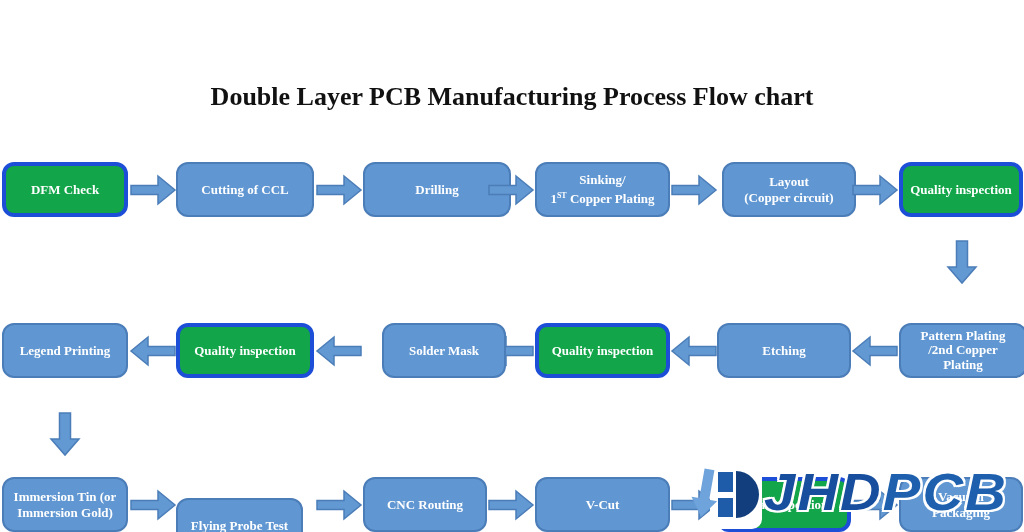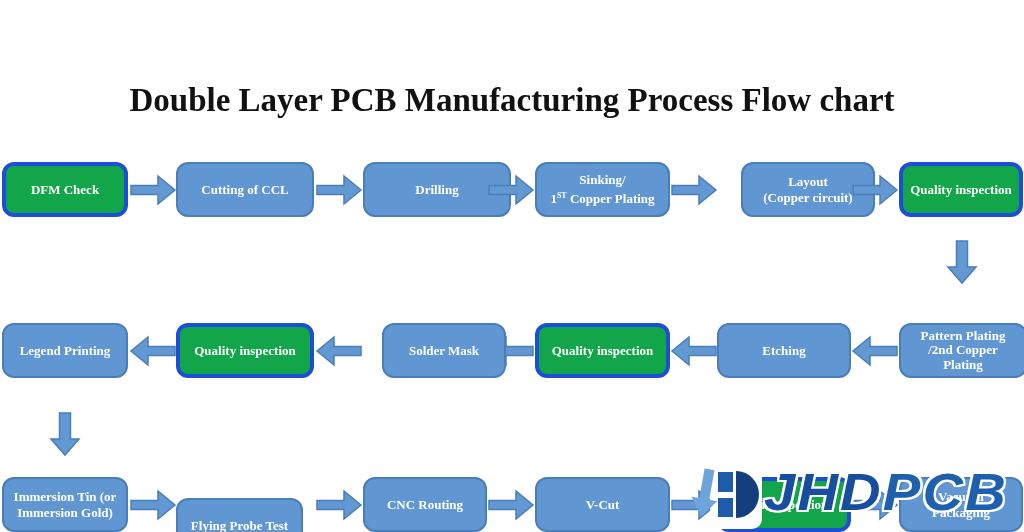--- a/index.html
+++ b/index.html
@@ -9,21 +9,21 @@
     background:#ffffff;
     overflow:hidden;
     font-family:"Liberation Serif", serif;
   }
   .title{
     position:absolute;
     left:0; top:82px; width:1024px;
     text-align:center;
     font-family:"Liberation Serif", serif;
     font-weight:bold;
-    font-size:33px;
+    font-size:26px;
     color:#111111;
     letter-spacing:0px;
     white-space:nowrap;
   }
   .node{
     position:absolute;
     height:55px;
     box-sizing:border-box;
     border-radius:12px;
     display:flex;
@@ -137,21 +137,21 @@
     </svg>
 
   <div class="node blue" style="left:535px;top:162px;width:135px">
     <span class="l1">Sinking/</span>
     <span class="l1"><span>1</span><sup>ST</sup><span> Copper Plating</span></span>
   </div>
   <svg class="arrow" style="left:670px;top:172px" width="48" height="36">
       <use href="#arrow-right"></use>
     </svg>
 
-  <div class="node blue" style="left:741px;top:162px;width:134px">
+  <div class="node blue" style="left:722px;top:162px;width:134px">
     <span class="l1">Layout</span>
     <span class="l1">(Copper circuit)</span>
   </div>
   <svg class="arrow" style="left:851px;top:172px" width="48" height="36">
       <use href="#arrow-right"></use>
     </svg>
 
   <div class="node green" style="left:899px;top:162px;width:124px">
     <span class="l1">Quality inspection</span>
   </div>

